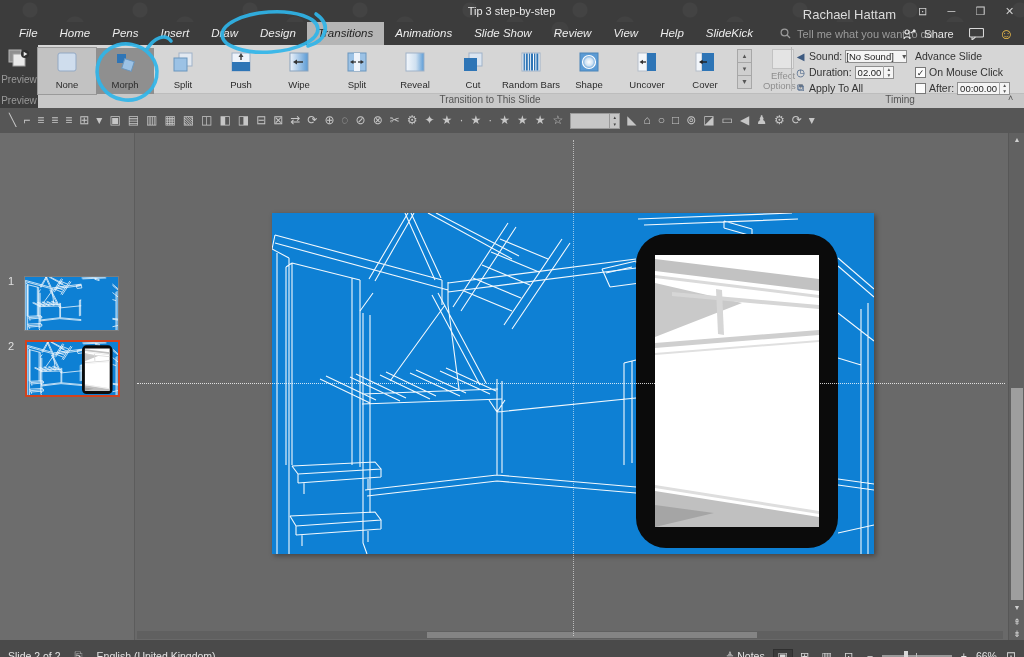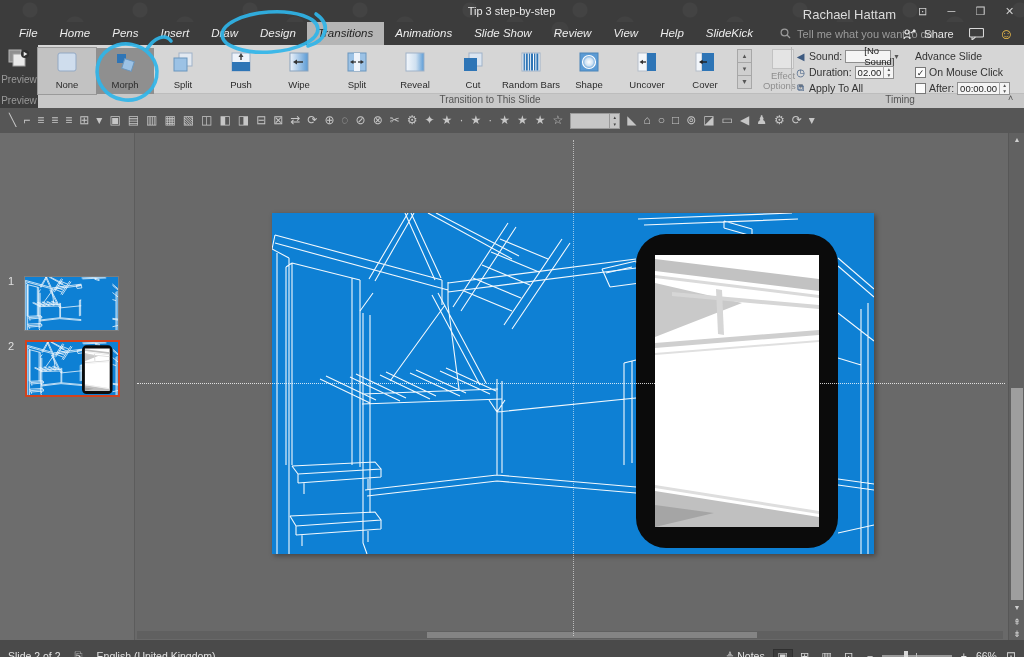--- a/index.html
+++ b/index.html
@@ -45,22 +45,22 @@
   .scrollcol { position:absolute; left:737px; top:4px; width:15px; }
   .scrollcol div { width:15px; height:14px; background:#cfcfcf; border:1px solid #a7a7a7; font-size:7px;
                    color:#555; text-align:center; line-height:12px; margin-bottom:-1px; }
   .effectopts { position:absolute; left:755px; top:3px; width:56px; text-align:center; }
   .eo-icon { width:22px; height:20px; background:#e4e4e4; border:1px solid #c2c2c2; margin:1px auto 2px; }
   .eo-label { font-size:9.5px; color:#8f8f8f; line-height:10px; }
   .ribbon-sep { position:absolute; left:791px; top:2px; width:1px; height:44px; background:#b5b5b5; }
   .timing { position:absolute; left:795px; top:4px; width:214px; font-size:10.5px; color:#333; }
   .t-row { position:absolute; left:0; display:flex; align-items:center; gap:3px; height:14px; }
   .t-ico { color:#3d5a80; font-size:10px; width:11px; text-align:center; }
-  .dropdown { width:46px; height:13px; background:#f5f5f5; border:1px solid #8f8f8f; font-size:9.5px;
-              display:flex; align-items:center; justify-content:space-between; padding:0 18px; color:#222; }
+  .dropdown { width:62px; height:13px; background:#f5f5f5; border:1px solid #8f8f8f; font-size:9.5px;
+              display:flex; align-items:center; justify-content:space-between; padding:0 0; color:#222; }
   .spinner { height:13px; background:#f5f5f5; border:1px solid #8f8f8f; font-size:9.5px; color:#222;
              display:flex; align-items:center; }
   .spin-val { padding:12px 2px; }
   .spin-arrows { border-left:1px solid #a9a9a9; width:10px; font-size:5.5px; line-height:6px;
                  text-align:center; color:#555; }
   .cbox { width:11px; height:11px; background:#fbfbfb; border:1px solid #777; font-size:9px; line-height:10px;
           text-align:center; color:#222; }
   .glabel { position:absolute; top:49px; font-size:10px; color:#555; text-align:center; }
   .chevron-collapse { position:absolute; left:1008px; top:48px; font-size:9px; color:#555; }
 

